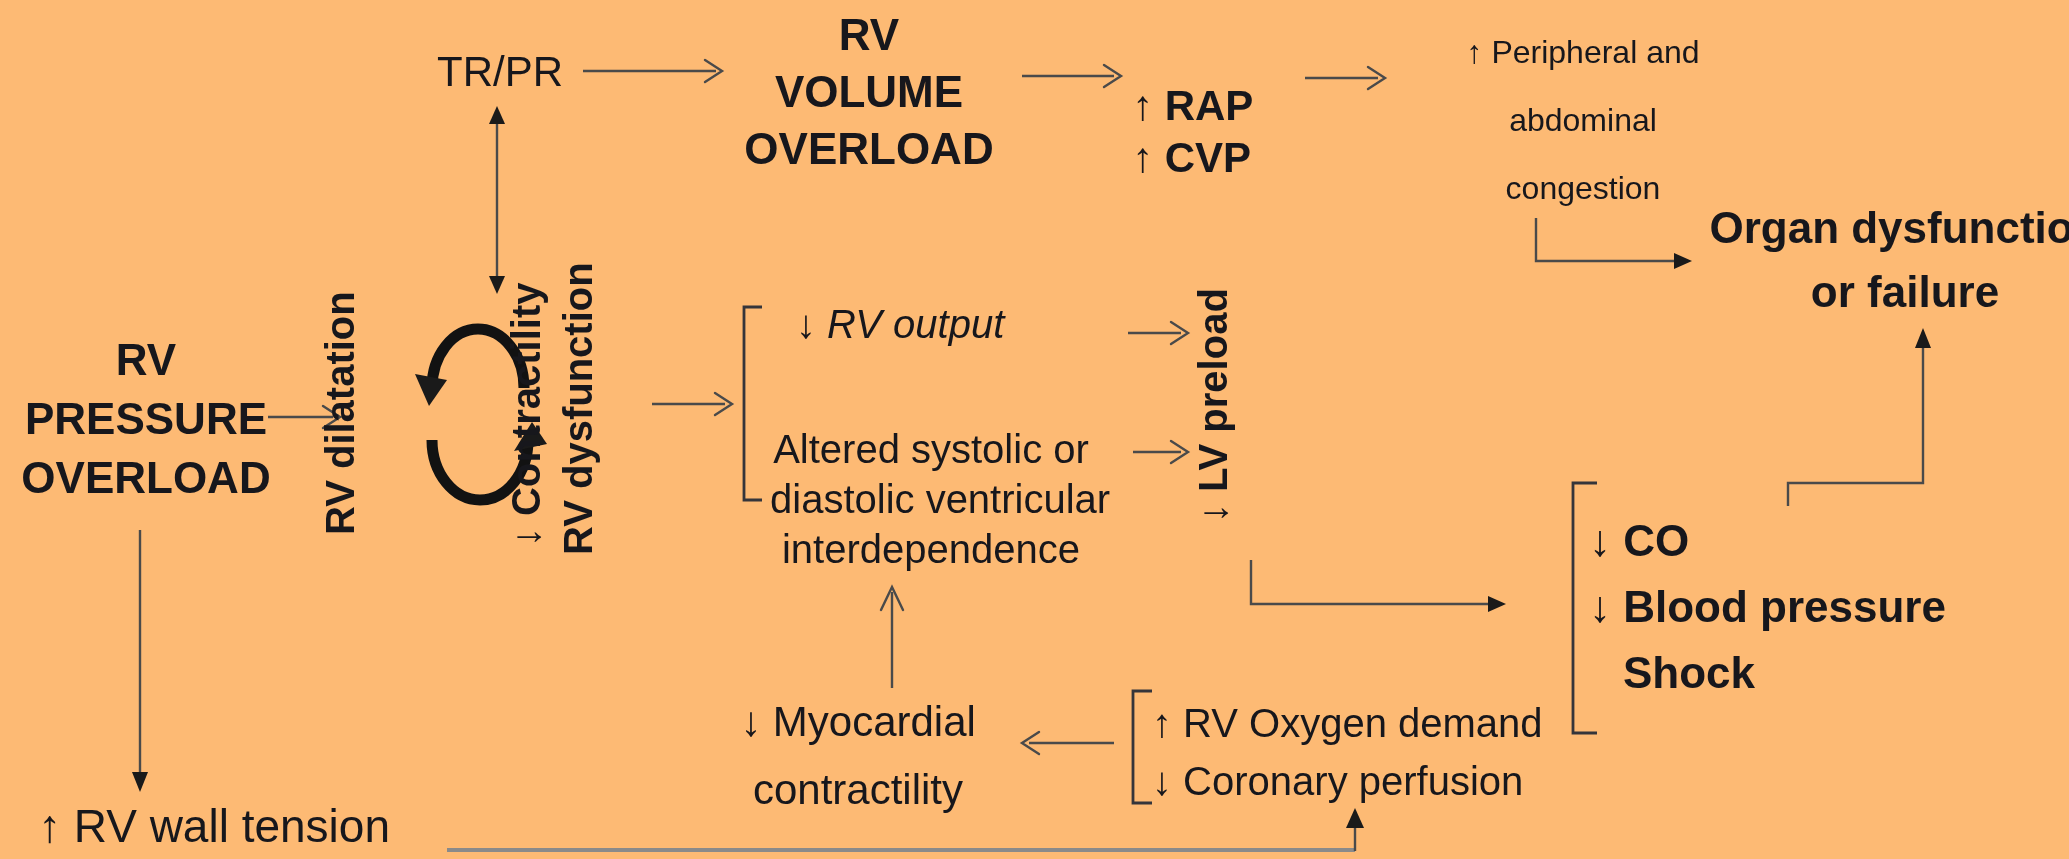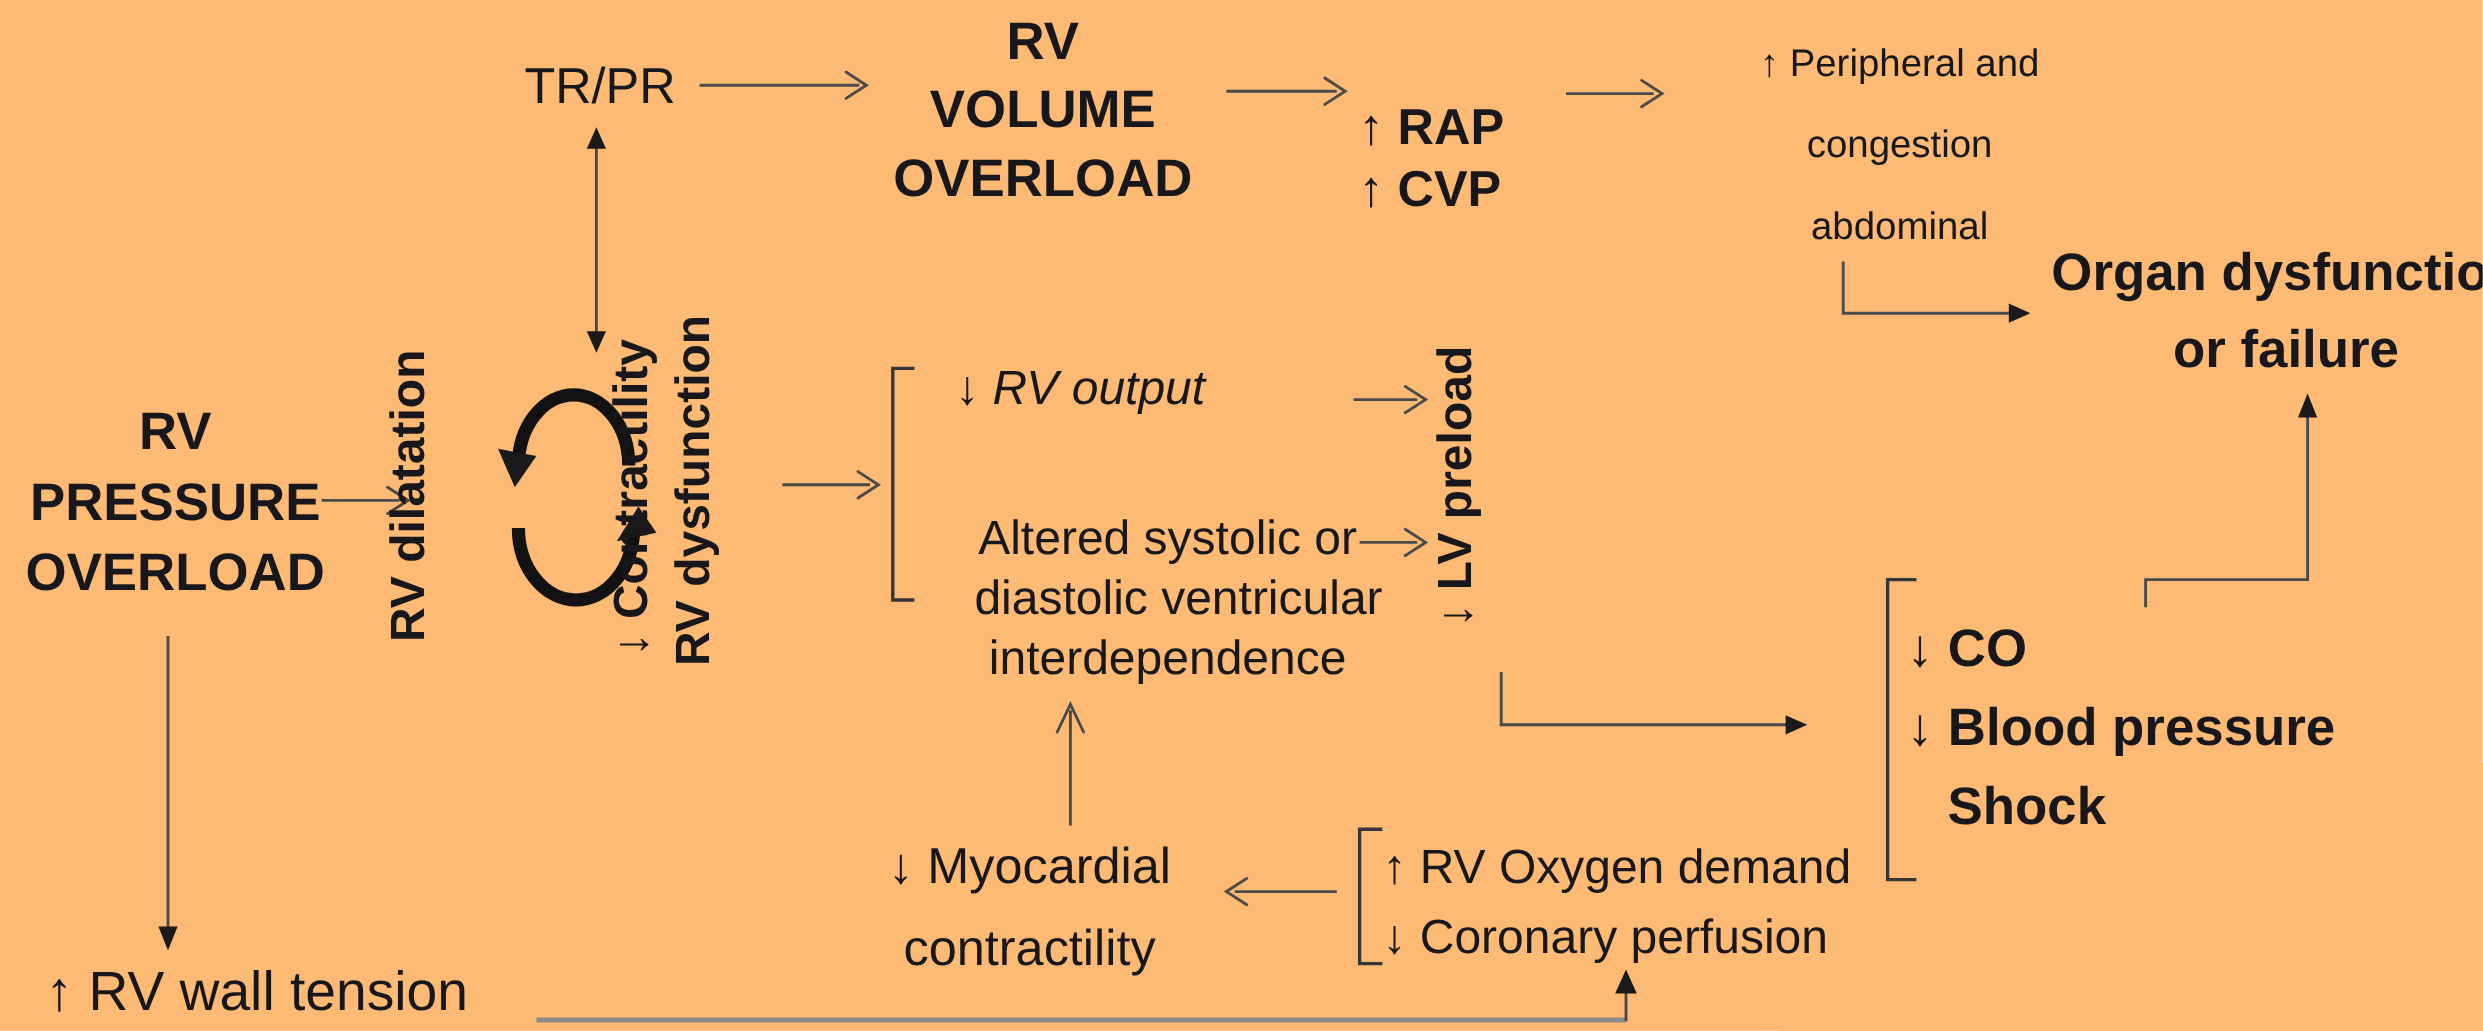--- a/index.html
+++ b/index.html
@@ -129,22 +129,22 @@
     <div>OVERLOAD</div>
   </div>
 
   <div class="node b" style="left:1132px; top:40px; font-size:42px; line-height:52px;margin-top:40px;">
     <div>↑ RAP</div>
     <div>↑ CVP</div>
   </div>
 
   <div class="node ctr" style="left:1422px; top:18px; width:322px; font-size:32px; line-height:68px;">
     <div>↑ Peripheral and</div>
+    <div>abdominal</div>
     <div>congestion</div>
-    <div>abdominal</div>
   </div>
 
   <div class="node ctr b" style="left:1695px; top:196px; width:420px; font-size:44px; line-height:64px;">
     <div>Organ dysfunction</div>
     <div>or failure</div>
   </div>
 
   <div class="node ctr b" style="left:20px; top:330px; width:252px; font-size:44px; line-height:59px;">
     <div>RV</div>
     <div>PRESSURE</div>
@@ -154,21 +154,21 @@
   <div class="rot b" style="left:362px; top:491px; width:234px; font-size:40px; line-height:44px;">RV dilatation</div>
 
   <div class="rot b" style="left:548px; top:503px; width:252px; font-size:40px; line-height:44px;">↓ Contractility</div>
 
   <div class="rot b" style="left:600px; top:511px; width:256px; font-size:40px; line-height:44px;">RV dysfunction</div>
 
   <div class="rot b" style="left:1235px; top:479px; width:232px; font-size:40px; line-height:44px;">↓ LV preload</div>
 
   <div class="node" style="left:796px; top:303px; font-size:40px; line-height:42px;font-style:italic;">↓ RV output</div>
 
-  <div class="node ctr" style="left:812px; top:424px; width:322px; font-size:40px; line-height:50px;">
+  <div class="node ctr" style="left:770px; top:424px; width:322px; font-size:40px; line-height:50px;">
     <div>Altered systolic or</div>
     <div>diastolic ventricular</div>
     <div>interdependence</div>
   </div>
 
   <div class="node b" style="left:1589px; top:508px; font-size:44px; line-height:66px;">
     <div>↓ CO</div>
     <div>↓ Blood pressure</div>
     <div style="padding-left:34px;">Shock</div>
   </div>

